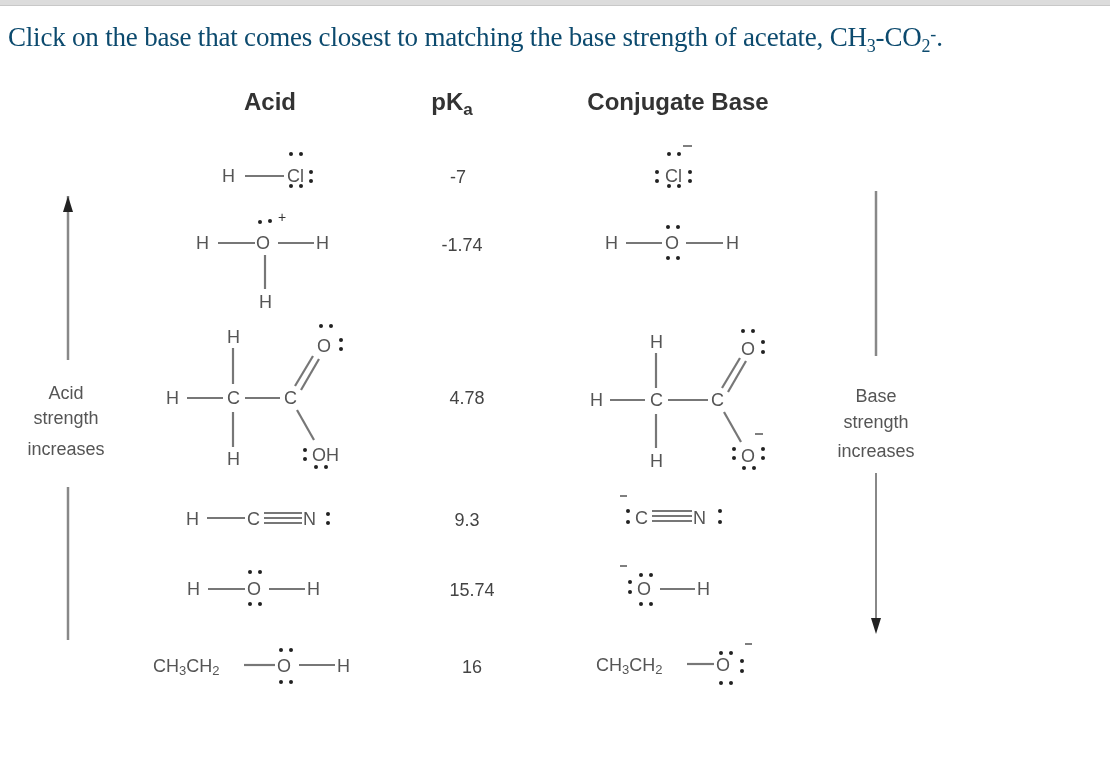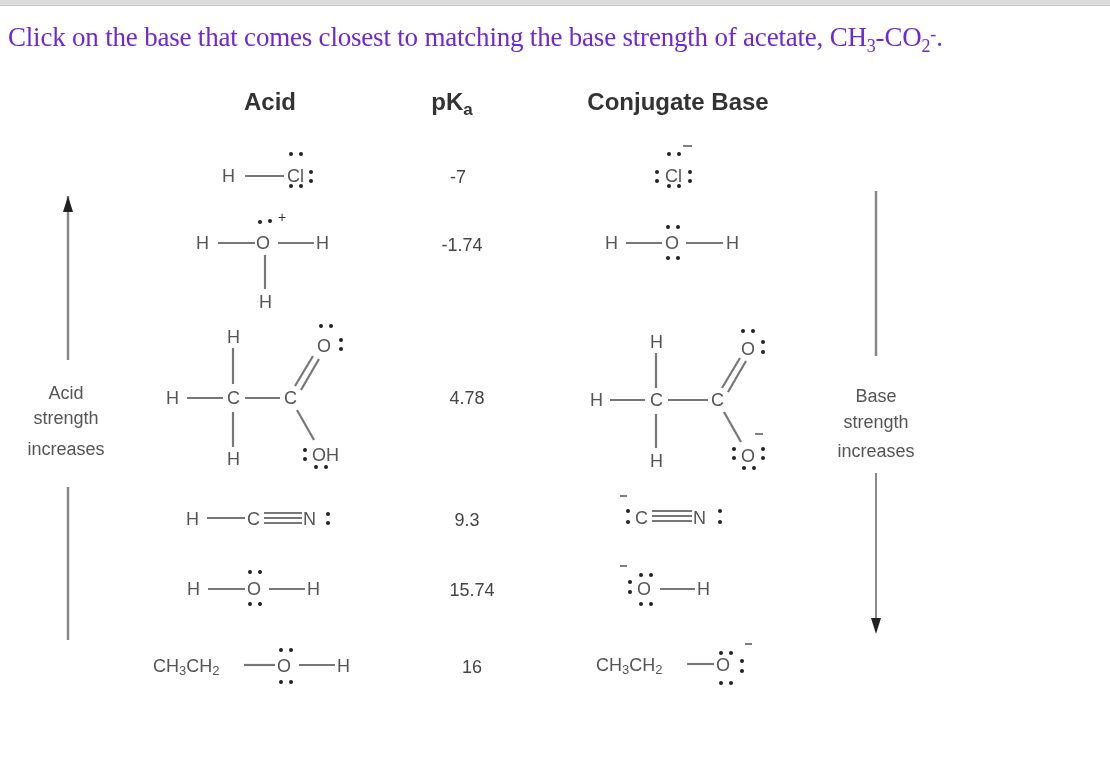--- a/index.html
+++ b/index.html
@@ -1,18 +1,18 @@
 <!DOCTYPE html>
 <html><head>
 <meta charset="utf-8">
 <style>
   html, body { margin: 0; padding: 0; background: #ffffff; }
   body { width: 1110px; height: 764px; position: relative; overflow: hidden; }
   .topbar { position: absolute; left: 0; top: 0; width: 1110px; height: 5px; background: #dcdcdc; border-bottom: 1px solid #c8c8c8; }
-  .question { position: absolute; left: 8px; top: 22px; font-family: "Liberation Serif", serif; font-size: 27px; color: #6d28d9; white-space: nowrap; letter-spacing: -0.2px; }
+  .question { position: absolute; left: 8px; top: 22px; font-family: "Liberation Serif", serif; font-size: 27px; color: #0c4a6e; white-space: nowrap; letter-spacing: -0.2px; }
   .question sub { font-size: 18px; vertical-align: -6px; }
   .question sup { font-size: 18px; vertical-align: 6px; }
   svg.figure { position: absolute; left: 0; top: 0; }
   svg text { font-family: "Liberation Sans", sans-serif; }
   .hdr { font-weight: bold; font-size: 24px; fill: #333; }
   .atom { font-size: 18px; fill: #555; }
   .num { font-size: 18px; fill: #444; }
   .lbl { font-size: 18px; fill: #555; }
   .bond { stroke: #777; stroke-width: 2.2; }
   .dot { fill: #222; }

